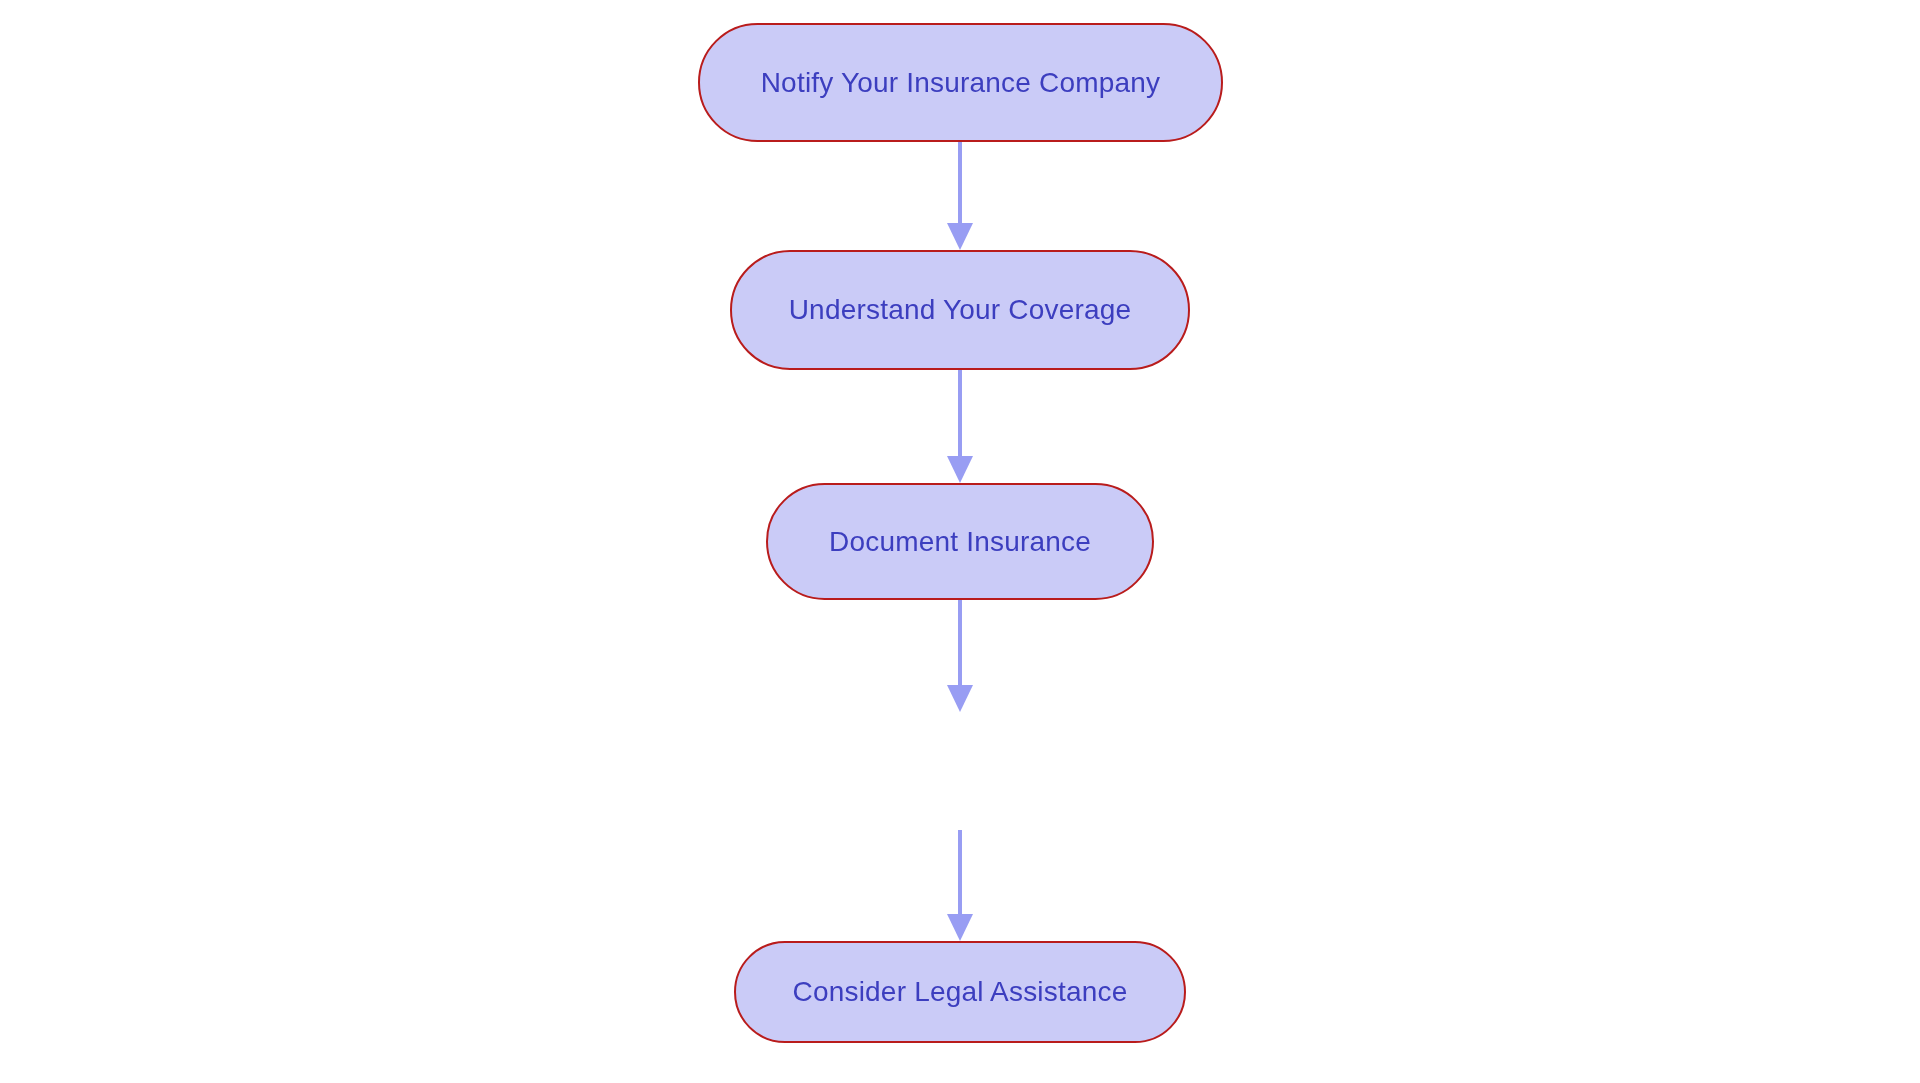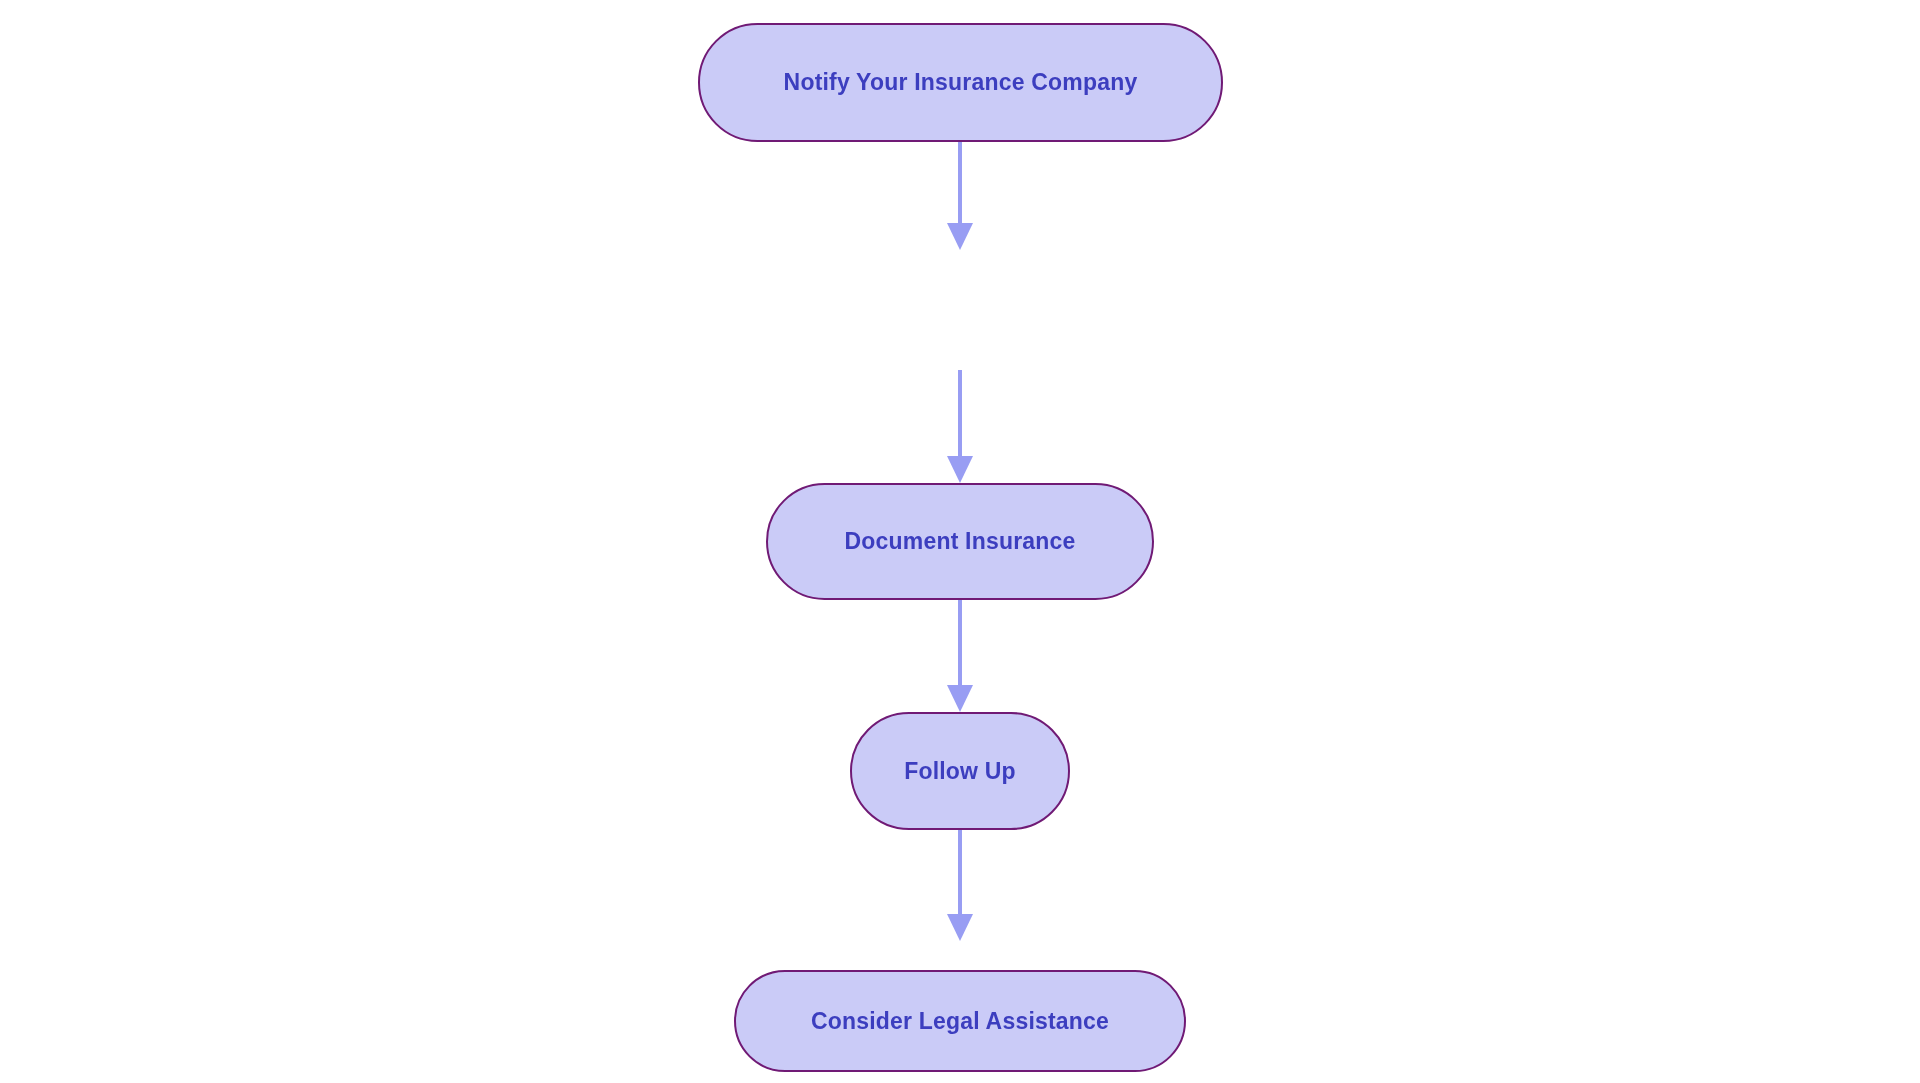--- a/index.html
+++ b/index.html
@@ -12,36 +12,36 @@
   }
   .canvas {
     position: relative;
     width: 1920px;
     height: 1083px;
     background: #ffffff;
   }
   .flow-node {
     position: absolute;
     background: #cacbf7;
-    border: 2px solid #701a75;
+    border: 2px solid #b91c1c;
     border-radius: 60px;
     display: flex;
     align-items: center;
     justify-content: center;
     color: #3c3ebf;
-    font-size: 23px;
-    font-weight: 700;
+    font-size: 28px;
+    font-weight: 400;
     letter-spacing: 0.2px;
     white-space: nowrap;
   }
   .node-1 { left: 698px; top: 23px;  width: 525px; height: 119px; }
   .node-2 { left: 730px; top: 250px; width: 460px; height: 120px; }
   .node-3 { left: 766px; top: 483px; width: 388px; height: 117px; }
   .node-4 { left: 850px; top: 712px; width: 220px; height: 118px; }
-  .node-5 { left: 734px; top: 941px; width: 452px; height: 102px; margin-top: 29px; }
+  .node-5 { left: 734px; top: 941px; width: 452px; height: 102px; }
 
   .connector-line {
     position: absolute;
     left: 958px;
     width: 4px;
     background: #989df3;
   }
   .line-1 { top: 142px; height: 83px; }
   .line-2 { top: 370px; height: 88px; }
   .line-3 { top: 600px; height: 87px; }
@@ -66,34 +66,34 @@
 
 <div class="canvas">
 
   <div class="flow-node node-1">
     <span>Notify Your Insurance Company</span>
   </div>
 
   <div class="connector-line line-1"></div>
   <div class="connector-arrowhead head-1"></div>
 
+  <div class="flow-node node-2">
+    <span>Understand Your Coverage</span>
+  </div>
 
   <div class="connector-line line-2"></div>
   <div class="connector-arrowhead head-2"></div>
 
   <div class="flow-node node-3">
     <span>Document Insurance</span>
   </div>
 
   <div class="connector-line line-3"></div>
   <div class="connector-arrowhead head-3"></div>
 
-  <div class="flow-node node-4">
-    <span>Follow Up</span>
-  </div>
 
   <div class="connector-line line-4"></div>
   <div class="connector-arrowhead head-4"></div>
 
   <div class="flow-node node-5">
     <span>Consider Legal Assistance</span>
   </div>
 
 </div>
 

